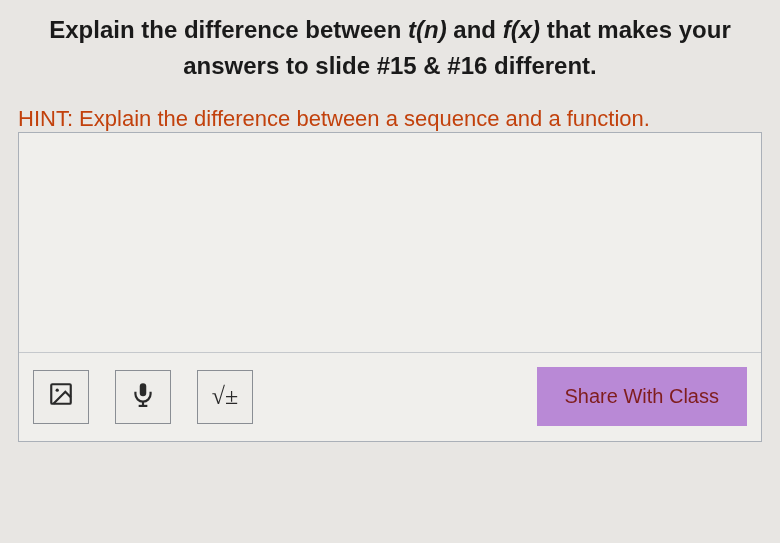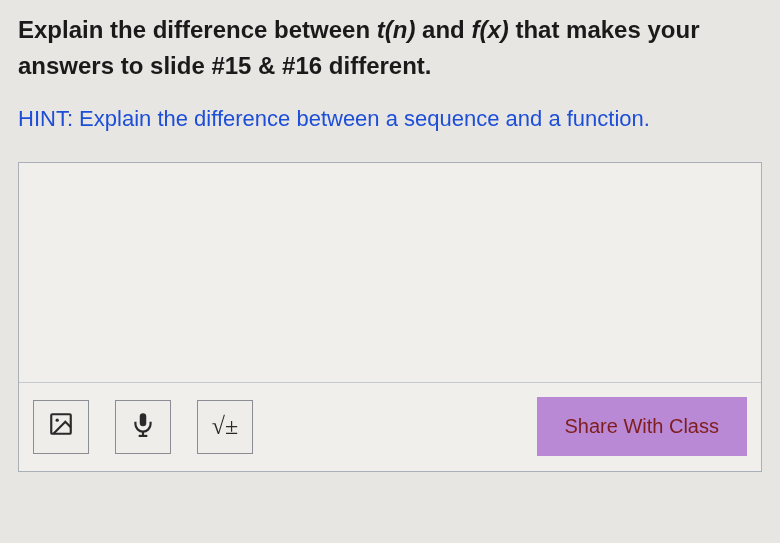--- a/index.html
+++ b/index.html
@@ -14,28 +14,28 @@
       font-family: Arial, Helvetica, sans-serif;
       padding: 12px 18px;
       color: #2a2a2a;
     }
     .question {
       font-size: 24px;
       font-weight: bold;
       line-height: 1.5;
       color: #1a1a1a;
       margin-bottom: 22px;
+      text-align: center;
     }
     .question .italic {
       font-style: italic;
     }
     .hint {
       font-size: 22px;
-      color: #1d4ed8;
-      margin-bottom: 30px;
+      color: #c2410c;
     }
     .answer-container {
       border: 1px solid #aab0b8;
       background: #f0efec;
       width: 100%;
       height: 310px;
       position: relative;
     }
     .answer-textarea {
       width: 100%;

